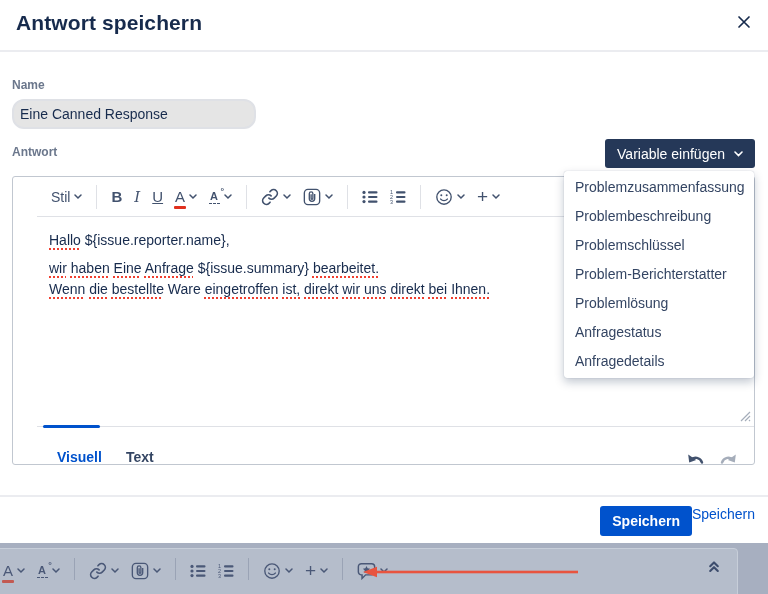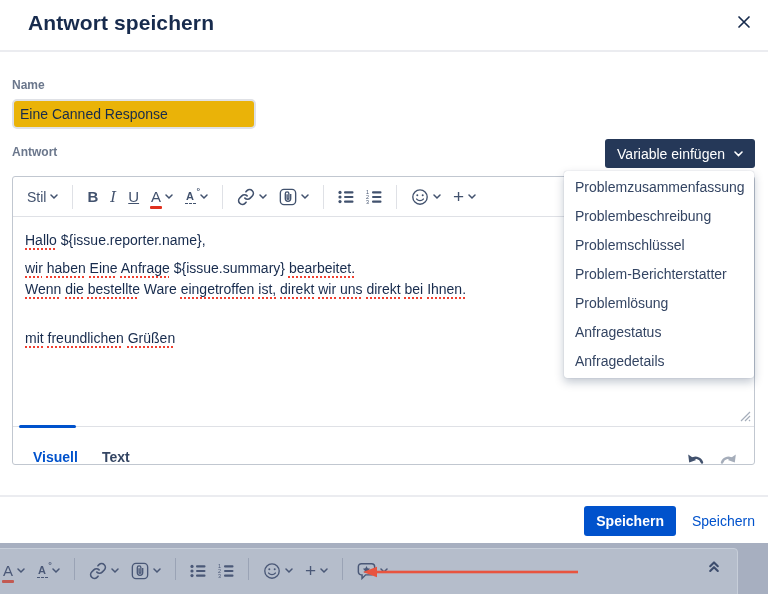--- a/index.html
+++ b/index.html
@@ -3,35 +3,35 @@
 <meta charset="utf-8">
 <style>
   html,body{margin:0;padding:0;}
   body{
     width:768px;height:594px;overflow:hidden;position:relative;
     font-family:"Liberation Sans",sans-serif;background:#fff;
     -webkit-font-smoothing:antialiased;
   }
   .abs{position:absolute;}
   
-  .dlg-title{left:28px;top:11px;font-size:21px;font-weight:600;color:#172B4D;letter-spacing:.1px;}
+  .dlg-title{left:16px;top:11px;font-size:21px;font-weight:600;color:#172B4D;letter-spacing:.1px;}
   .close-btn{right:12px;top:10px;width:24px;height:24px;display:flex;align-items:center;justify-content:center;
     background:none;border:none;cursor:pointer;color:#172B4D;padding:0;}
   .hdr-divider{left:0;top:50px;width:768px;height:2px;background:#EBECF0;}
   
   .field-label{font-size:12px;font-weight:600;color:#6B778C;}
   .lbl-name{left:12px;top:78px;}
   .lbl-answer{left:12px;top:145px;}
   .name-input{left:12px;top:99px;width:228px;height:22px;padding:2px 6px;border:2px solid #DFE1E6;
-    border-radius:5px;background:#eab308;font-size:14px;color:#172B4D;font-family:inherit;}
+    border-radius:12px;background:#e5e5e5;font-size:14px;color:#172B4D;font-family:inherit;}
   .var-btn{right:13px;top:139px;height:29px;padding:0 12px;background:#253858;color:#fff;border:none;
     border-radius:3px;font-size:14px;font-family:inherit;display:flex;align-items:center;gap:9px;cursor:pointer;}
   
   .editor{left:12px;top:176px;width:743px;height:289px;border:1px solid #C1C7D0;border-radius:3px;
-    background:#fff;box-sizing:border-box;}
+    background:#fff;box-sizing:border-box;padding-left:24px;}
   .ed-toolbar{height:39px;border-bottom:1px solid #DFE1E6;display:flex;align-items:center;padding:0 8px;color:#42526E;}
   .tbtn{display:flex;align-items:center;gap:4px;padding:0 6px;height:30px;border:none;background:none;
     color:inherit;font-family:inherit;font-size:14px;cursor:pointer;border-radius:3px;}
   .tb-divider{width:1px;height:24px;background:#DFE1E6;margin:0 8px;}
   .glyph-b{font-weight:700;font-size:15px;}
   .glyph-i{font-family:"DejaVu Serif",serif;font-style:italic;font-size:15px;}
   .glyph-u{text-decoration:underline;font-size:15px;}
   .glyph-a{font-size:15px;font-weight:500;display:inline-block;position:relative;line-height:16px;}
   .glyph-a::after{content:"";position:absolute;left:-1px;right:-1px;bottom:-4px;height:3px;background:#E0301E;border-radius:1px;}
   .glyph-amore{font-size:11px;font-weight:600;display:inline-block;position:relative;
@@ -55,21 +55,21 @@
   .undo-redo{margin-left:auto;display:flex;align-items:center;gap:14px;}
   .ur-btn{background:none;border:none;padding:0;cursor:pointer;display:flex;}
   .undo{color:#42526E;}
   .redo{color:#A5ADBA;}
   
   .menu{left:564px;top:171px;width:190px;padding:2px 0;background:#fff;border-radius:3px;z-index:5;
     box-shadow:0 4px 10px rgba(9,30,66,.25),0 0 1px rgba(9,30,66,.31);}
   .menu-item{height:29px;line-height:29px;padding-left:11px;font-size:14px;color:#344563;white-space:nowrap;cursor:pointer;}
   
   .ftr-divider{left:0;top:495px;width:768px;height:2px;background:#EBECF0;}
-  .actions{top:506px;right:13px;display:flex;align-items:center;gap:16px;padding-left:26px;}
+  .actions{top:506px;right:13px;display:flex;align-items:flex-start;gap:0;padding-left:26px;}
   .save-btn{background:#0052CC;color:#fff;border:none;border-radius:3px;height:30px;padding:0 12px;
     font-size:14px;font-weight:600;font-family:inherit;cursor:pointer;}
   .cancel-btn{background:none;border:none;color:#0052CC;font-size:14px;font-family:inherit;cursor:pointer;padding:0;}
   
   .strip{left:0;top:543px;width:768px;height:51px;background:#a7afc0;overflow:hidden;}
   .bg-panel{position:absolute;left:-18px;top:5px;width:756px;height:62px;background:#b5bdcb;
     border:1px solid #c7ced9;border-radius:4px;display:flex;align-items:flex-start;
     padding:9px 0 0 14px;box-sizing:border-box;color:#4a5877;}
   .bg-panel .tbtn{height:26px;cursor:default;}
   .bg-panel .tb-divider{background:#9aa3b5;height:22px;}
@@ -220,23 +220,20 @@
 
   <div class="ed-body">
       <div class="para">
         <div><span class="sp">Hallo</span> <span>${issue.reporter.name},</span></div>
       </div>
       <div class="para">
         <div><span class="sp">wir</span> <span class="sp">haben</span> <span class="sp">Eine</span> <span class="sp">Anfrage</span> <span>${issue.summary}</span> <span class="sp">bearbeitet.</span></div>
         <div><span class="sp">Wenn</span> <span class="sp">die</span> <span class="sp">bestellte</span> <span>Ware</span> <span class="sp">eingetroffen</span> <span class="sp">ist,</span> <span class="sp">direkt</span> <span class="sp">wir</span> <span class="sp">uns</span> <span class="sp">direkt</span> <span class="sp">bei</span> <span class="sp">Ihnen.</span></div>
       </div>
       <div class="para blank"></div>
-      <div class="para">
-        <div><span class="sp">mit</span> <span class="sp">freundlichen</span> <span class="sp">Grüßen</span></div>
-      </div>
     </div>
 
   <span class="abs grip" style="display:flex">
     <svg width="11" height="11" viewBox="0 0 11 11">
         <path d="M10 1L1 10M10 5L5 10M10 9l-1 1" stroke="#A5ADBA" stroke-width="1.2" fill="none"></path>
       </svg>
   </span>
 
   <div class="ed-footer">
     <div class="tab-indicator"></div>

